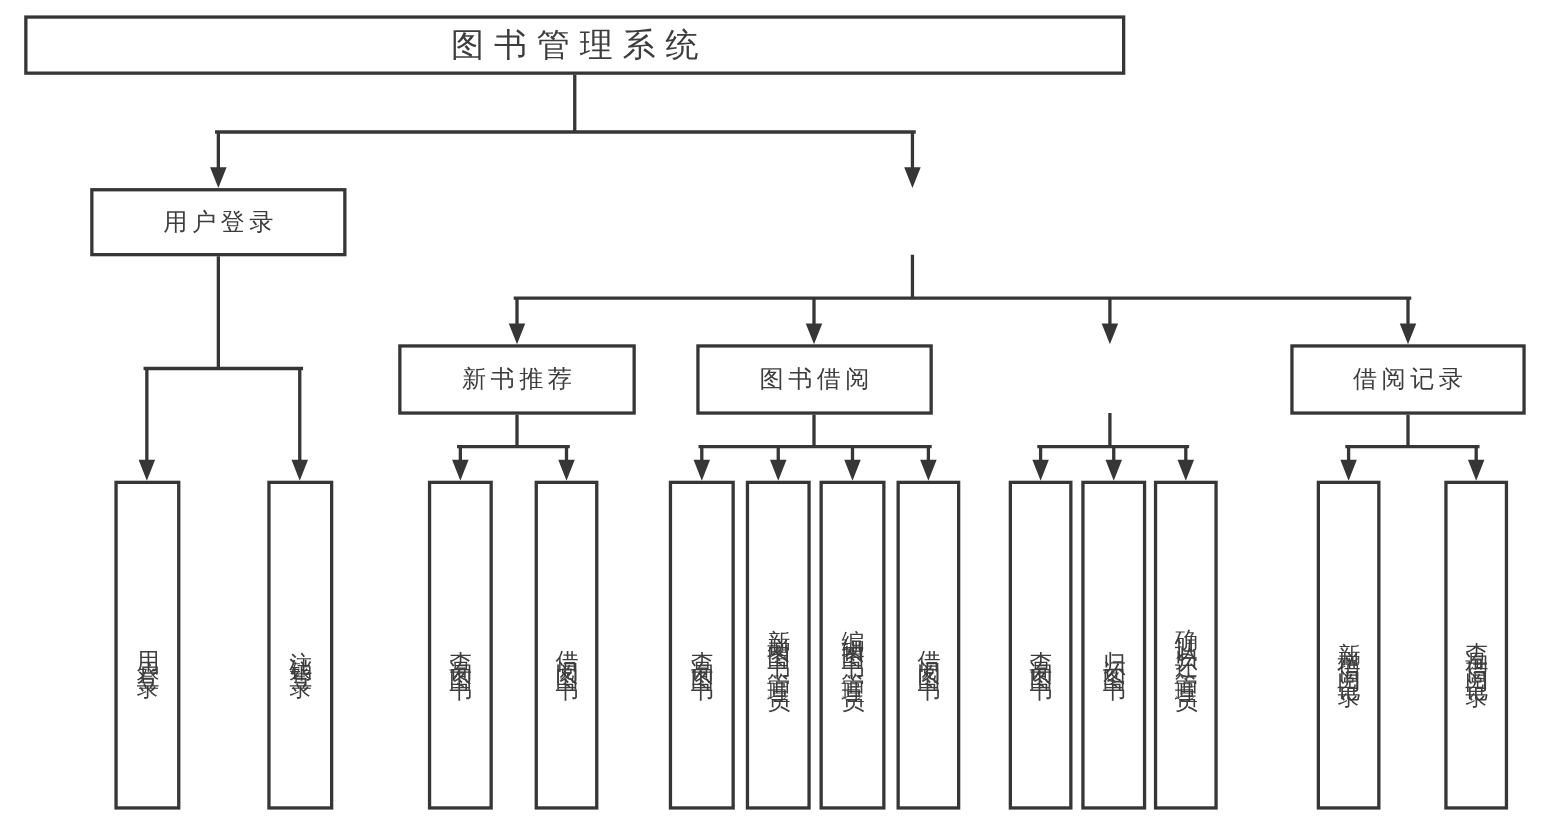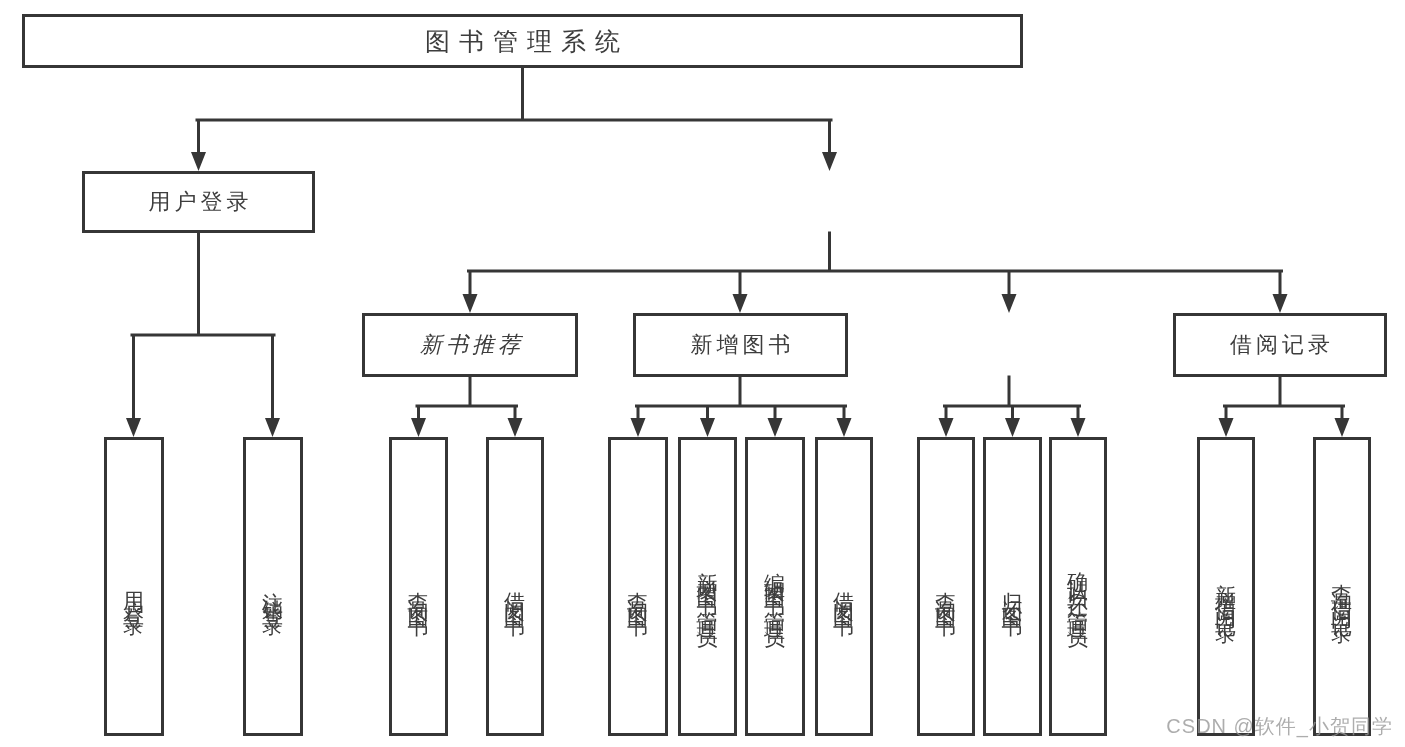--- a/index.html
+++ b/index.html
@@ -16,35 +16,35 @@
     background:#ffffff;
     border:3px solid #363636;
     box-sizing:border-box;
     display:flex;align-items:center;justify-content:center;
     color:#3d3d3d;
     z-index:2;
     text-align:center;
   }
   .h{font-size:22px;letter-spacing:4px;white-space:nowrap;}
   .h span{transform:translateX(2px);}
-  .root-label{font-size:25px;letter-spacing:9px;}
+  .root-label{font-size:30px;letter-spacing:9px;}
   .root-label span{transform:translateX(4.5px);}
   .v{font-size:21px;}
   .v span{
     writing-mode:vertical-rl;
     text-orientation:mixed;
     letter-spacing:8px;
     line-height:1;
     transform:translateY(4px);
   }
   
   #n-root {left:22px; top:14px; width:1001px;height:54px;}
   #n-login {left:82px; top:171px;width:233px; height:62px;}
   #n-mgmt {left:712px; top:171px;width:235px; height:62px;}
-  #n-rec {left:362px; top:313px;width:216px; height:64px;font-style:italic;}
+  #n-rec {left:362px; top:313px;width:216px; height:64px;}
   #n-bor {left:633px; top:313px;width:215px; height:64px;}
   #n-cur {left:902px; top:313px;width:214px; height:64px;}
   #n-his {left:1173px;top:313px;width:214px; height:64px;}
   #n-g1a{left:104px; top:437px;width:60px;height:299px;}
   #n-g1b{left:243px; top:437px;width:60px;height:299px;}
   #n-g2a{left:389px; top:437px;width:59px;height:299px;}
   #n-g2b{left:486px; top:437px;width:58px;height:299px;}
   #n-g3a{left:608px; top:437px;width:60px;height:299px;}
   #n-g3b{left:678px; top:437px;width:59px;height:299px;}
   #n-g3c{left:745px; top:437px;width:60px;height:299px;}
@@ -131,21 +131,21 @@
   </div>
 
   <div class="node h" id="n-login">
     <span>用户登录</span>
   </div>
 
   <div class="node h" id="n-rec">
     <span>新书推荐</span>
   </div>
   <div class="node h" id="n-bor">
-    <span>新增图书</span>
+    <span>图书借阅</span>
   </div>
   <div class="node h" id="n-his">
     <span>借阅记录</span>
   </div>
 
   <div class="node v" id="n-g1a">
     <span>用户登录</span>
   </div>
   <div class="node v" id="n-g1b">
     <span>注销登录</span>
@@ -181,15 +181,14 @@
     <span>确认归还（管理员）</span>
   </div>
 
   <div class="node v" id="n-g5a">
     <span>新增借阅记录</span>
   </div>
   <div class="node v" id="n-g5b">
     <span>查询借阅记录</span>
   </div>
 
-  <div id="watermark">CSDN @软件_小贺同学</div>
 
 </div>
 
 </body></html>

